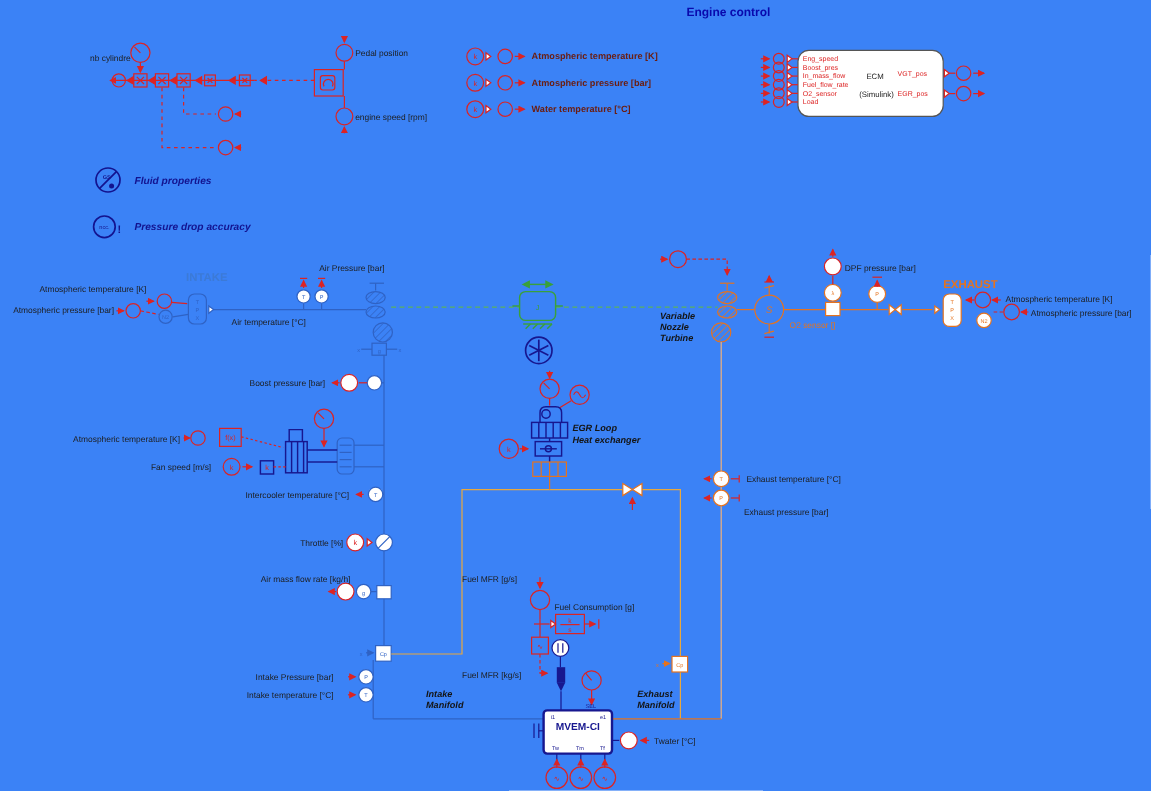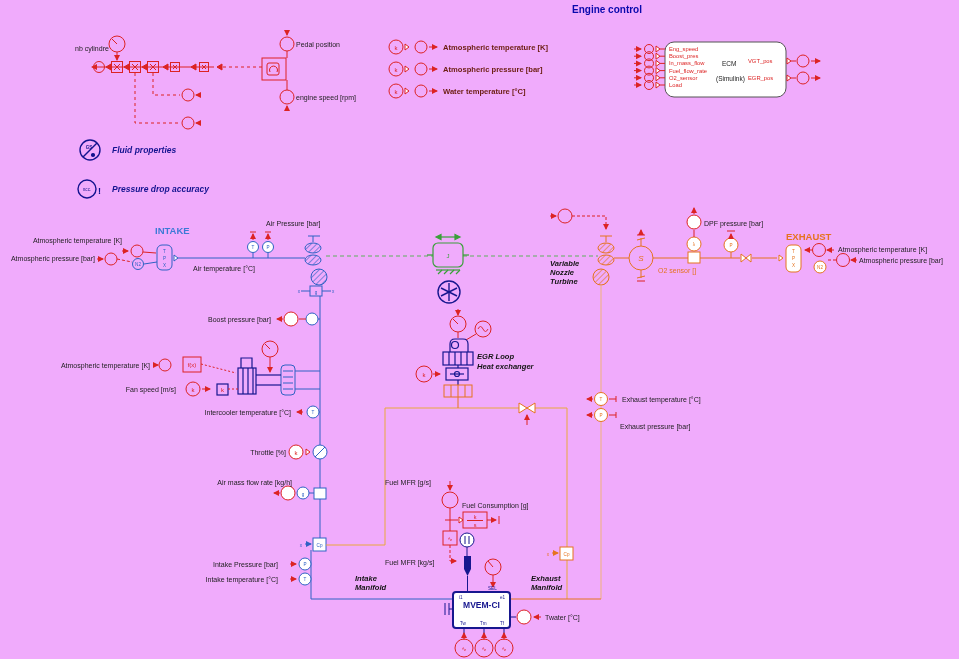--- a/index.html
+++ b/index.html
@@ -1,16 +1,16 @@
 <!DOCTYPE html>
 <html><head>
 <meta charset="utf-8">
 <style>
   html,body{margin:0;padding:0;background:#fff}
-  #stage{position:relative;width:959px;height:659px;background:#f0abfc;overflow:hidden}
+  #stage{position:relative;width:959px;height:659px;background:#3b82f6;overflow:hidden}
   svg{position:absolute;left:0;top:0}
   text{font-family:"Liberation Sans",sans-serif}
   .lbl{font-size:7px;fill:#1d1d1d}
   .maroon{font-size:7.6px;font-weight:bold;fill:#6b1d10}
   .title{font-size:10px;font-weight:bold;fill:#0909ad}
   .sectblue{font-size:9.5px;font-weight:bold;fill:#3c7ad6}
   .sectorange{font-size:9.5px;font-weight:bold;fill:#e5731f}
   .ital{font-size:7.6px;font-style:italic;font-weight:bold;fill:#141414}
   .legendtxt{font-size:8.5px;font-style:italic;font-weight:bold;fill:#13138f}
   .tinyred{font-size:5.8px;fill:#dc2323}

